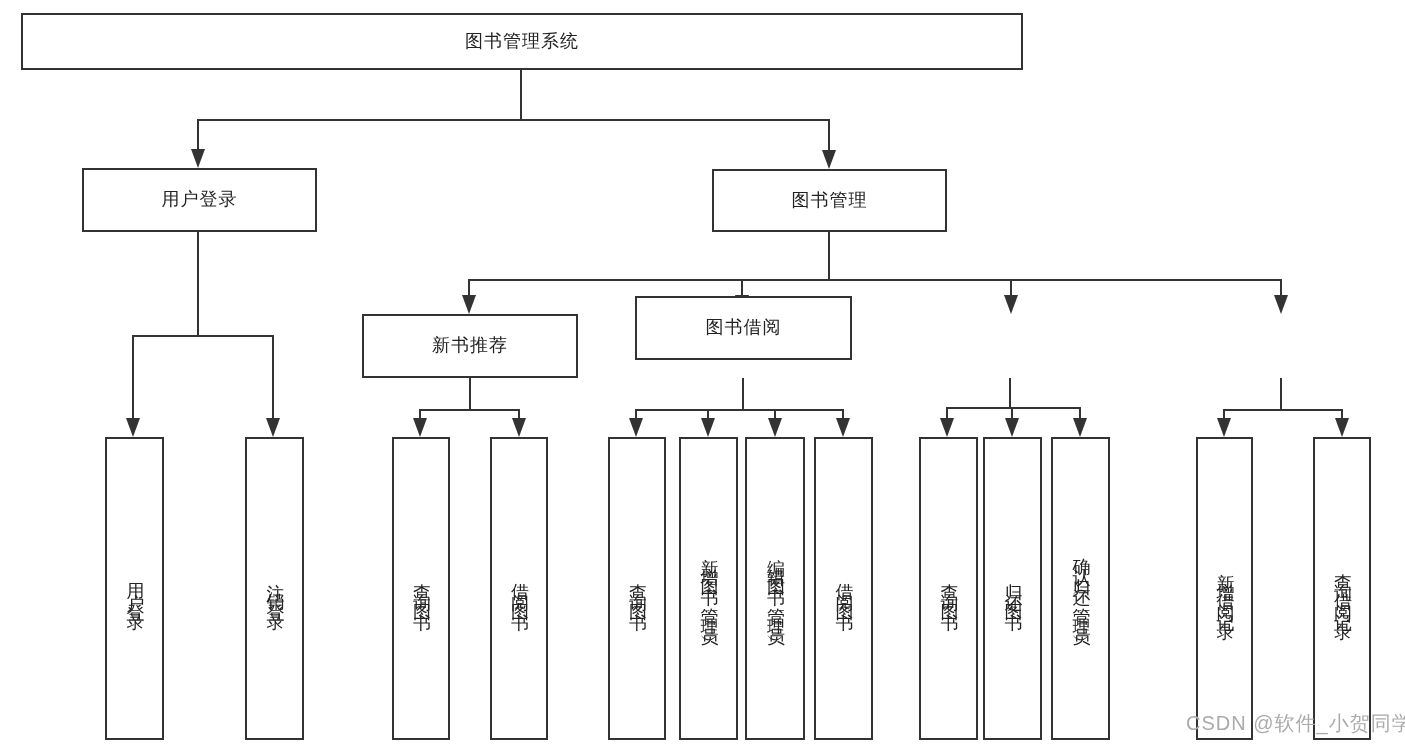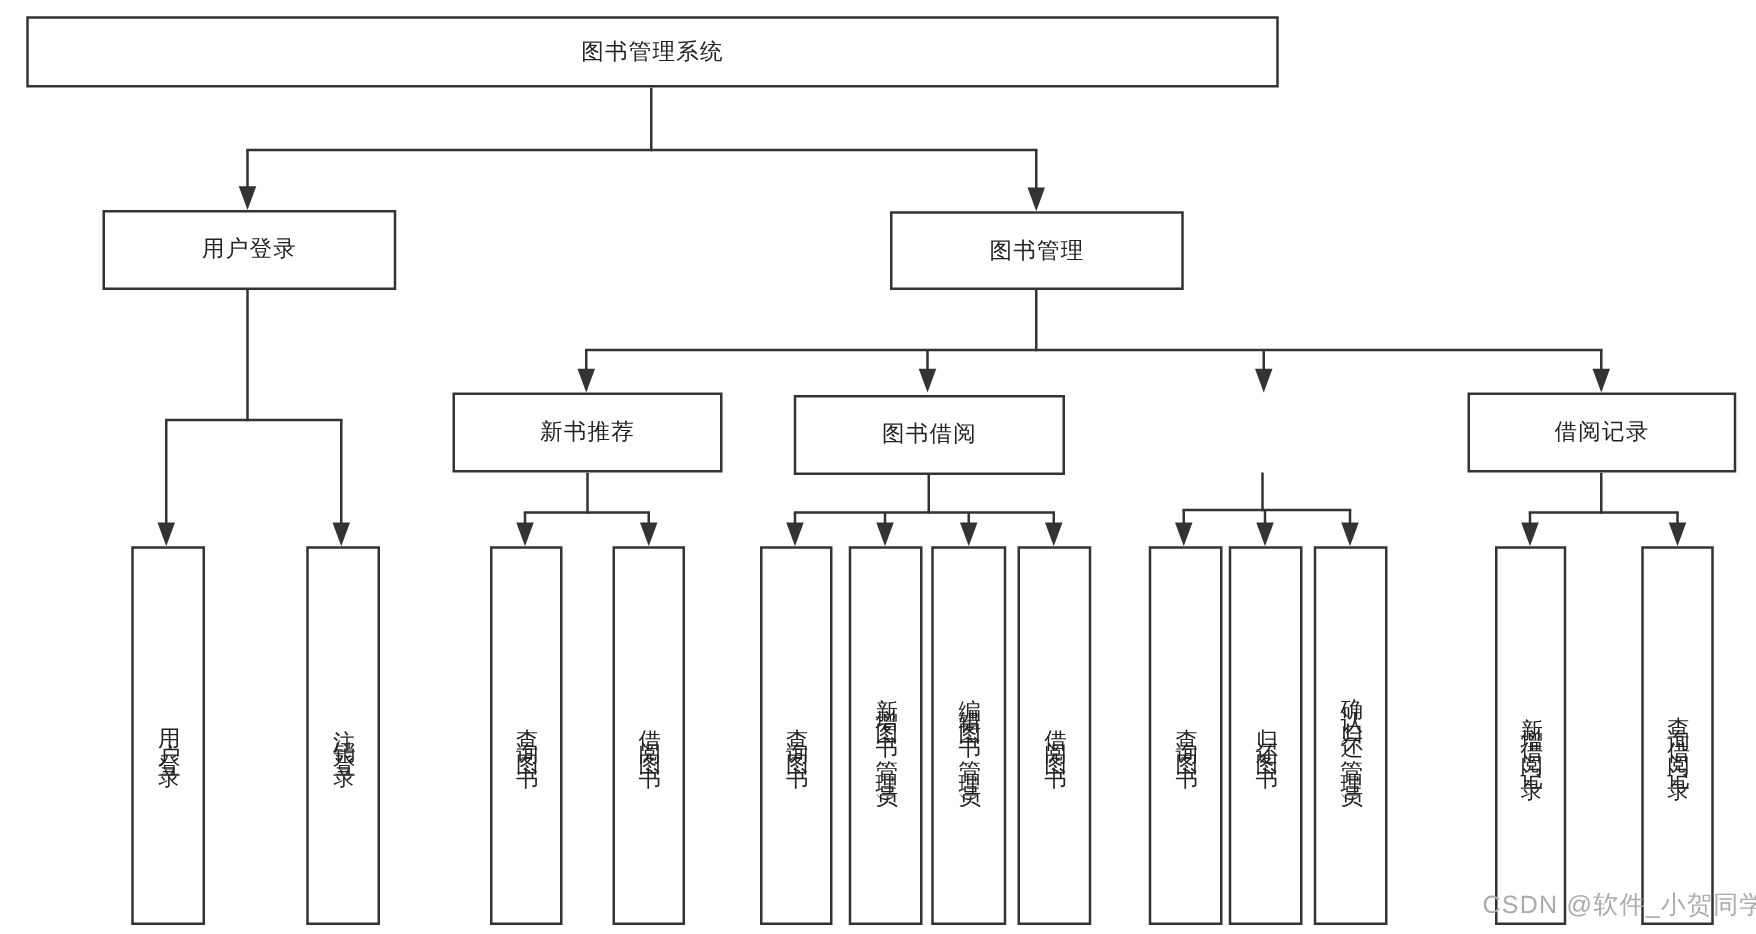--- a/index.html
+++ b/index.html
@@ -118,25 +118,22 @@
     </div>
     <div class="node" style="left: 82px; top: 168px; width: 235px; height: 64px;">
       <span>用户登录</span>
     </div>
     <div class="node" style="left: 712px; top: 169px; width: 235px; height: 63px; align-items: center;">
       <span>图书管理</span>
     </div>
     <div class="node" style="left: 362px; top: 314px; width: 216px; height: 64px; text-align: right;">
       <span>新书推荐</span>
     </div>
-    <div class="node" style="left: 635px; top: 316px; width: 217px; height: 64px;">
+    <div class="node" style="left: 635px; top: 296px; width: 217px; height: 64px;">
       <span>图书借阅</span>
-    </div>
-    <div class="node" style="left: 1174px; top: 314px; width: 215px; height: 64px;">
-      <span>借阅记录</span>
     </div>
     <div class="node vertical" style="left: 105px; top: 437px; width: 59px; height: 303px;">
       <span>用户登录</span>
     </div>
     <div class="node vertical" style="left: 245px; top: 437px; width: 59px; height: 303px;">
       <span>注销登录</span>
     </div>
     <div class="node vertical" style="left: 392px; top: 437px; width: 58px; height: 303px;">
       <span>查询图书</span>
     </div>

